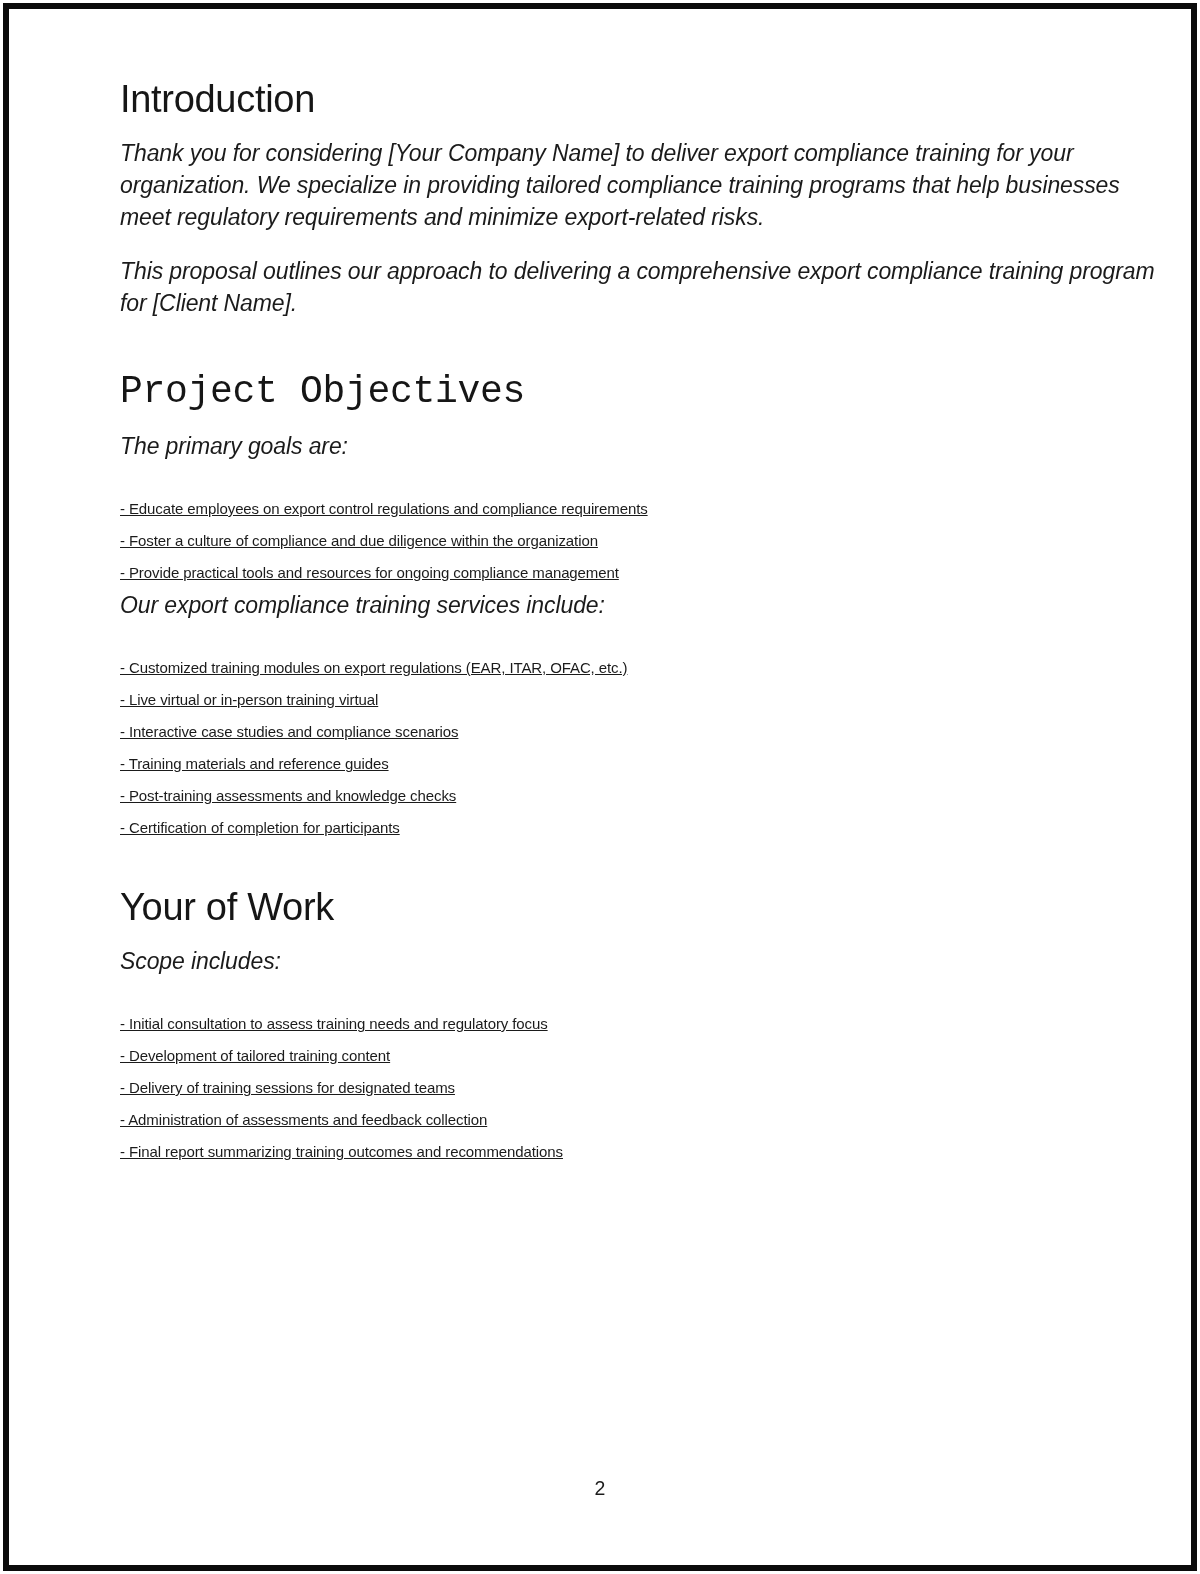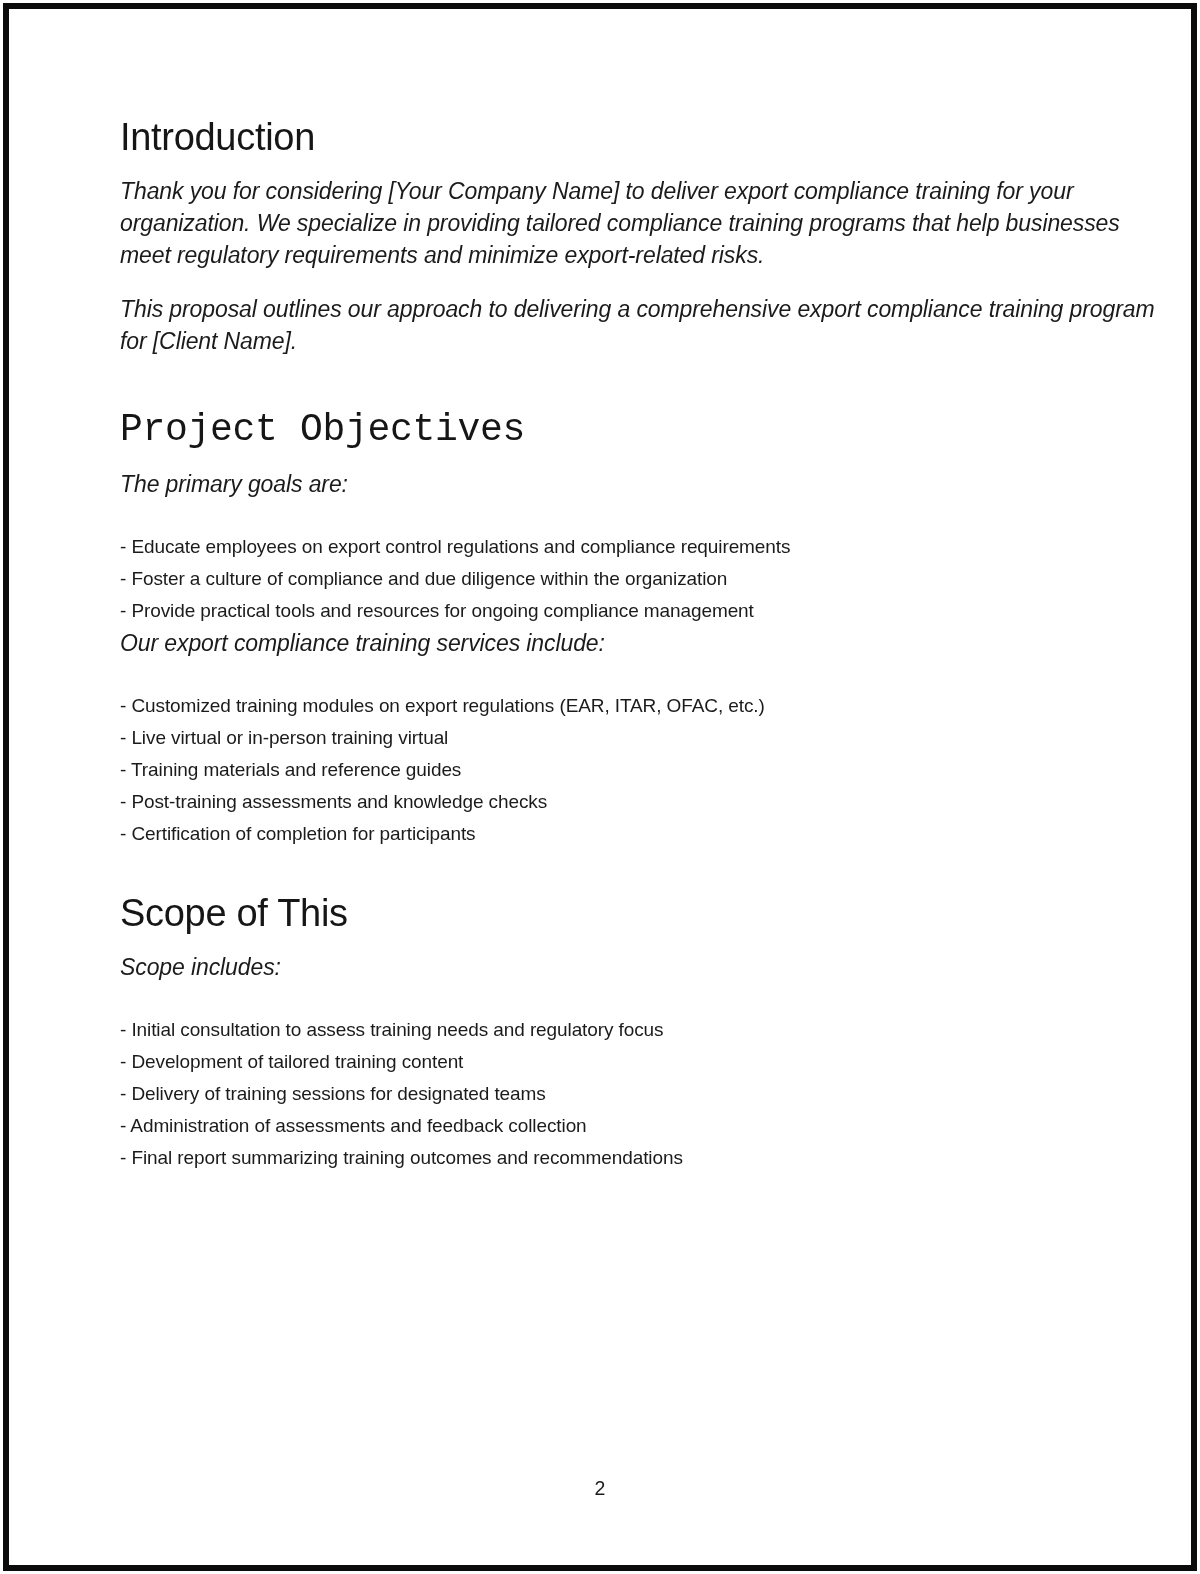--- a/index.html
+++ b/index.html
@@ -17,22 +17,21 @@
     color: #1b1b1b;
   }
   .sheet-border {
     position: absolute;
     inset: 3px;
     border: 6px solid #0b0b0b;
     pointer-events: none;
   }
   .content {
     position: relative;
-    padding: 98px 120px 0 120px;
-    margin-top: 16px;
+    padding: 76px 120px 0 120px;
   }
   h1 {
     font-family: "Liberation Sans", sans-serif;
     font-weight: 400;
     font-size: 38px;
     line-height: 46px;
     color: #161616;
     margin: 40px 0 15px 0;
     letter-spacing: -0.3px;
   }
@@ -49,24 +48,25 @@
     margin: 0 0 22px 0;
     white-space: pre;
     letter-spacing: -0.1px;
     font-style: italic;
   }
   .list {
     margin-top: 31px;
     margin-bottom: 0;
   }
   .list-item {
-    font-size: 19px;
+    font-size: 15px;
     line-height: 32px;
     white-space: pre;
     letter-spacing: -0.1px;
+    text-decoration: underline;
   }
   .page-footer {
     position: absolute;
     top: 1472px;
     left: 0;
     right: 0;
     text-align: center;
     font-size: 19.5px;
     line-height: 32px;
     color: #1b1b1b;
@@ -97,28 +97,29 @@
         <div class="list-item">- Foster a culture of compliance and due diligence within the organization</div>
         <div class="list-item">- Provide practical tools and resources for ongoing compliance management</div>
       </div>
     </div>
 
     <div class="section section-services">
       <p class="para">Our export compliance training services include:</p>
       <div class="list">
         <div class="list-item">- Customized training modules on export regulations (EAR, ITAR, OFAC, etc.)</div>
         <div class="list-item">- Live virtual or in-person training virtual</div>
+        <div class="list-item">- Interactive case studies and compliance scenarios</div>
         <div class="list-item">- Training materials and reference guides</div>
         <div class="list-item">- Post-training assessments and knowledge checks</div>
         <div class="list-item">- Certification of completion for participants</div>
       </div>
     </div>
 
     <div class="section section-scope">
-      <h1>Scope of This</h1>
+      <h1>Your of Work</h1>
       <p class="para">Scope includes:</p>
       <div class="list">
         <div class="list-item">- Initial consultation to assess training needs and regulatory focus</div>
         <div class="list-item">- Development of tailored training content</div>
         <div class="list-item">- Delivery of training sessions for designated teams</div>
         <div class="list-item">- Administration of assessments and feedback collection</div>
         <div class="list-item">- Final report summarizing training outcomes and recommendations</div>
       </div>
     </div>
 

